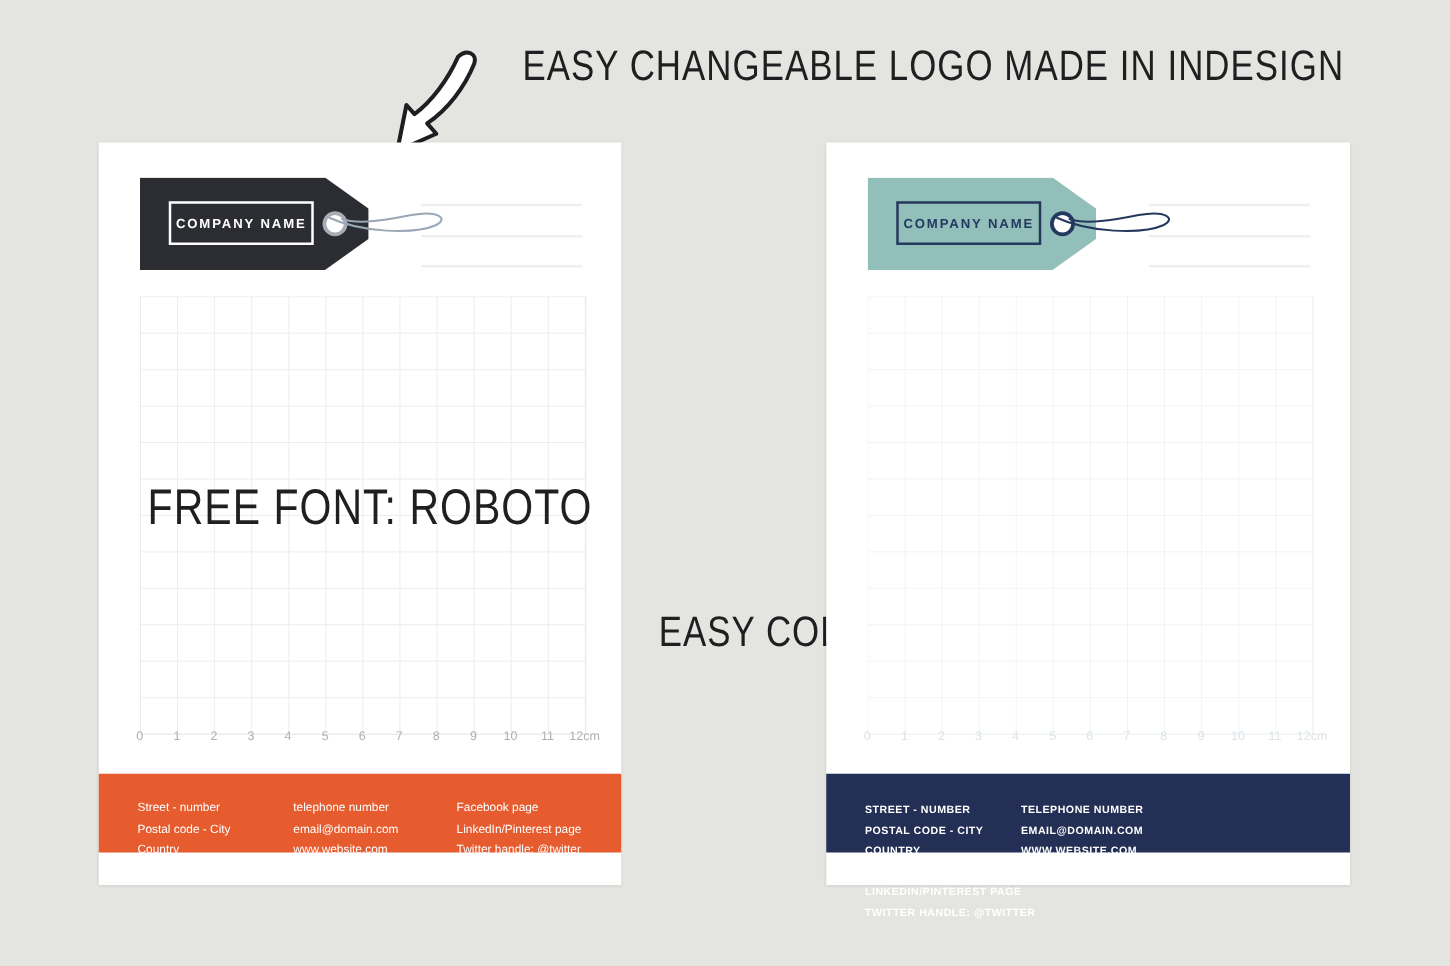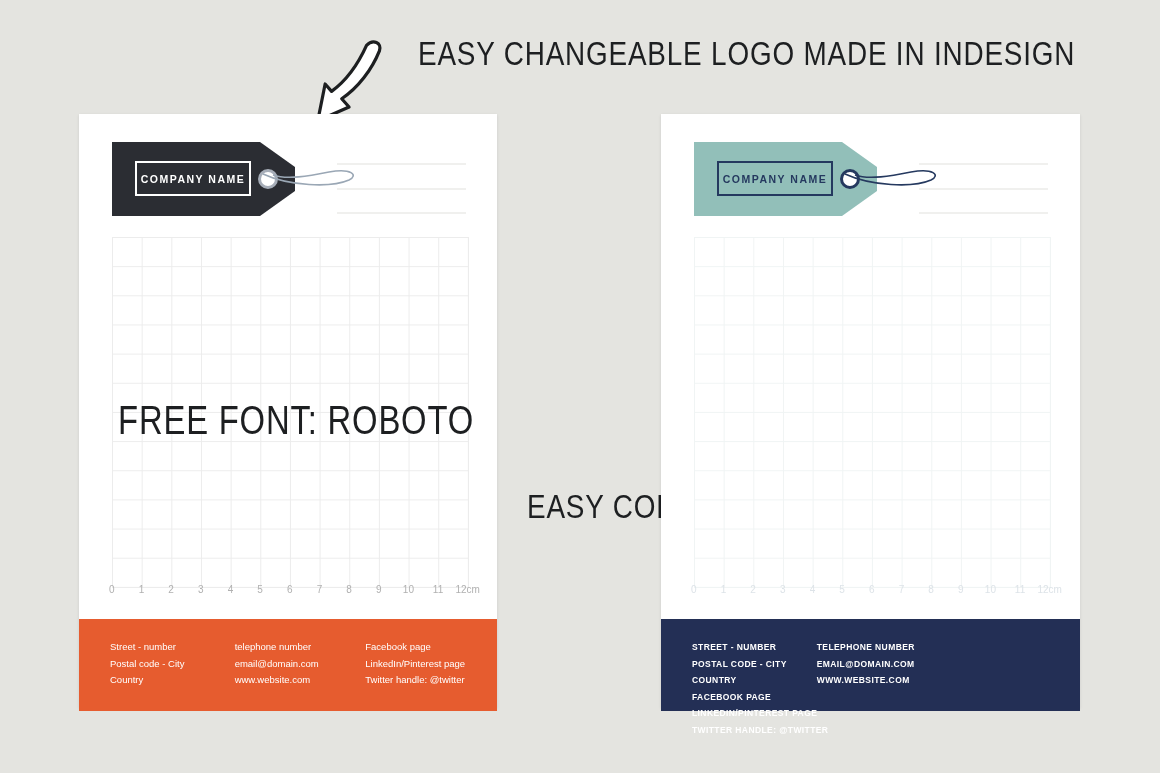--- a/index.html
+++ b/index.html
@@ -51,29 +51,29 @@
 
   
   .grid{position:absolute;left:33px;top:123px;width:356px;height:350px;
         border-right:1px solid var(--gl);border-bottom:1px solid var(--gl);
         background-image:linear-gradient(to right,var(--gl) 1px,transparent 1px),
                          linear-gradient(to bottom,var(--gl) 1px,transparent 1px);
         background-size:29.66px 29.16px;}
   .theme-coral .grid{--gl:var(--grid-line-left,#ECECEC);}
   .theme-blue  .grid{--gl:var(--grid-line-right,#F0F4F4);}
 
-  .center-text{position:absolute;left:0;top:284px;width:100%;text-align:center;
+  .center-text{position:absolute;left:0;top:270px;width:100%;text-align:center;
                font-size:40px;}
   .ruler{position:absolute;left:18px;top:470px;width:386px;display:flex;font-size:10px;}
   .ruler span{flex:0 0 29.66px;text-align:center;white-space:nowrap;}
   .theme-coral .ruler{color:var(--ruler-text-left,#B0B0B0);}
   .theme-blue  .ruler{color:var(--ruler-text-right,#DDE3E8);}
 
   
-  .footer{position:absolute;left:0;top:505px;width:100%;height:92px;box-sizing:border-box;
+  .footer{position:absolute;left:0;top:505px;width:100%;height:63px;box-sizing:border-box;
           padding:20px 0 0 31px;color:#fff;}
   .theme-coral .footer{background:var(--coral,#E65C2F);font-size:9.5px;}
   .theme-blue  .footer{background:var(--navy,#232F55);font-size:8.5px;font-weight:bold;letter-spacing:.4px;}
   .fcol{display:inline-block;vertical-align:top;}
   .fcol1{width:122px;} .fcol2{width:128px;}
   .fcol div{line-height:16.5px;white-space:nowrap;}
 
   .caption{position:absolute;top:710px;text-align:center;font-size:34px;}
   .caption-left{left:79px;width:418px;}
   .caption-right{left:661px;width:419px;}

